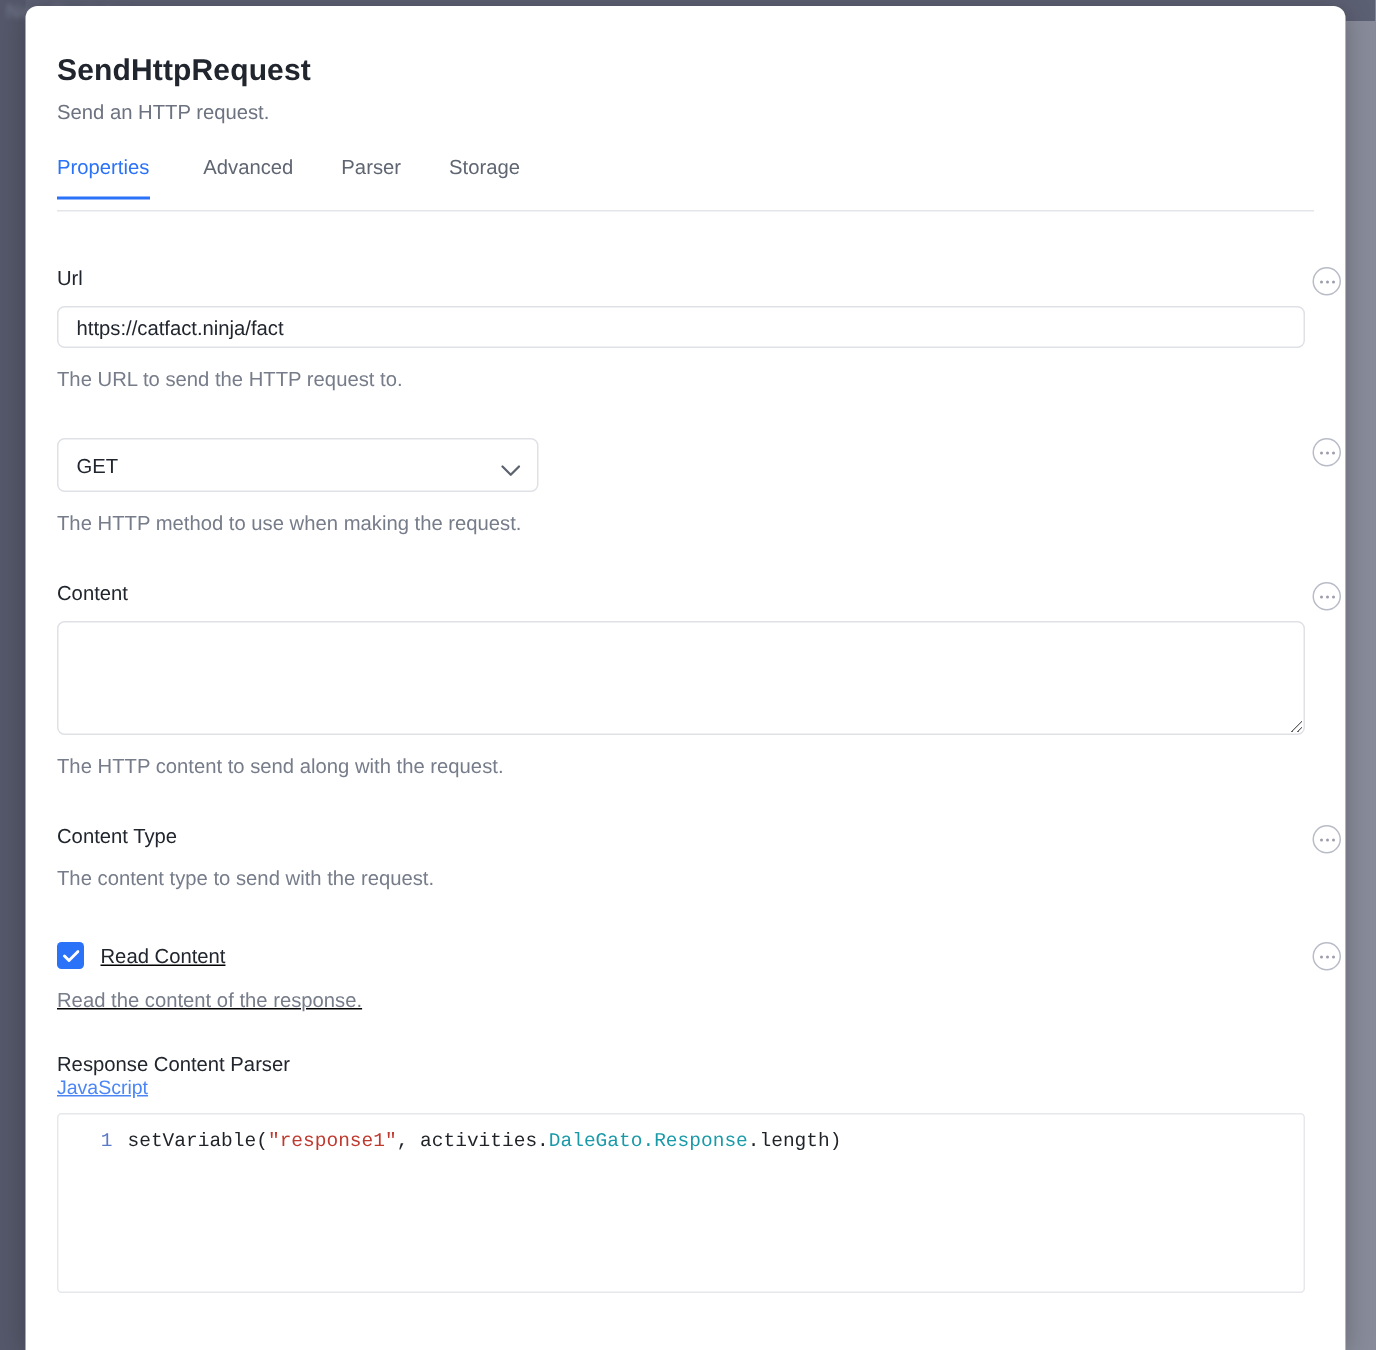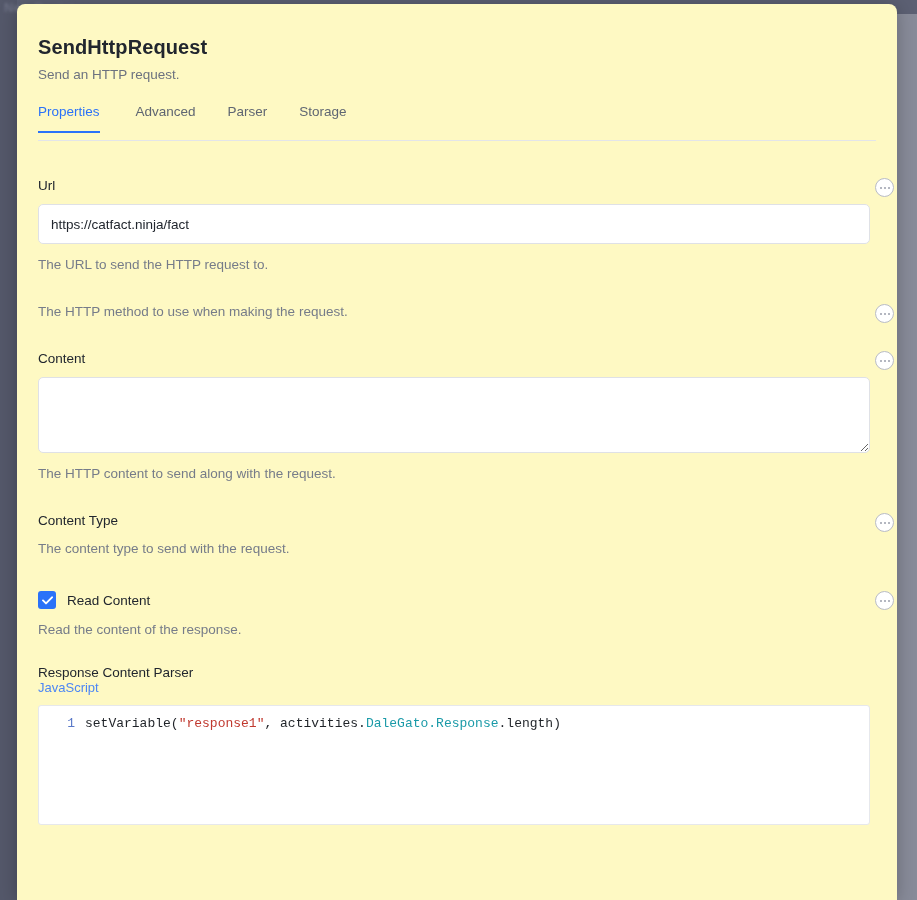--- a/index.html
+++ b/index.html
@@ -44,21 +44,21 @@
     user-select: none;
   }
 
   
   #modal {
     position: absolute;
     left: 17px;
     top: 4px;
     width: 880px;
     height: 896px;
-    background: #fef9c3;
+    background: #ffffff;
     border-radius: 8px 8px 0 0;
     box-shadow: 0 2px 18px rgba(0,0,0,.25);
     overflow: hidden;
     box-sizing: border-box;
   }
   .inner {
     position: absolute;
     left: 21px;
     top: 0;
     width: 838px;
@@ -114,21 +114,21 @@
   .hint {
     font-size: 13.5px;
     color: #767c89;
     margin-top: 13px;
   }
 
   .text-input {
     box-sizing: border-box;
     display: block;
     width: 832px;
-    height: 40px;
+    height: 28px;
     margin-top: 11px;
     padding: 0 12px;
     border: 1px solid #dfe1e6;
     border-radius: 5px;
     font-family: "Liberation Sans", sans-serif;
     font-size: 13.5px;
     color: #21262e;
     background: #fff;
     outline: none;
   }
@@ -232,20 +232,21 @@
     display: flex;
     align-items: baseline;
     justify-content: space-between;
     width: 832px;
     flex-direction: column;
   }
   .lang-link {
     font-size: 13px;
     color: #4c86f5;
     cursor: pointer;
+    text-decoration: underline;
   }
   .editor {
     box-sizing: border-box;
     width: 832px;
     height: 120px;
     margin-top: 10px;
     border: 1px solid #e6e8ec;
     border-radius: 3px;
     background: #fff;
     padding: 8px 0 0 0;
@@ -305,20 +306,30 @@
       <input class="text-input" type="text" value="https://catfact.ninja/fact" style="">
       <div class="hint">The URL to send the HTTP request to.</div>
     </div>
 
     <div class="field" style="margin-top:32px;">
       <div class="dots-btn">
         <i></i>
           <i></i>
           <i></i>
       </div>
+      <div class="select-wrap">
+        <select class="select">
+          <option>GET</option>
+        </select>
+        <span class="chev">
+          <svg width="13" height="8" viewBox="0 0 13 8">
+              <path d="M1 1l5.5 5.5L12 1" fill="none" stroke="#5c626e" stroke-width="1.5" stroke-linecap="round" stroke-linejoin="round"></path>
+            </svg>
+        </span>
+      </div>
       <div class="hint">The HTTP method to use when making the request.</div>
     </div>
 
     <div class="field" style="margin-top:32px;">
       <span class="field-label">Content</span>
       <div class="dots-btn">
         <i></i>
           <i></i>
           <i></i>
       </div>
@@ -329,21 +340,21 @@
     <div class="field" style="margin-top:32px;">
       <span class="field-label">Content Type</span>
       <div class="dots-btn">
         <i></i>
           <i></i>
           <i></i>
       </div>
       <div class="hint">The content type to send with the request.</div>
     </div>
 
-    <div class="field" style="margin-top:35px;">
+    <div class="field" style="margin-top:35px;text-decoration:underline;">
       <div class="dots-btn">
         <i></i>
           <i></i>
           <i></i>
       </div>
       <div class="check-row" style="margin-top:21px;">
         <span class="checkbox">
           <svg width="11" height="9" viewBox="0 0 11 9">
               <path d="M1 4.4L4 7.4L10 1.3" fill="none" stroke="#ffffff" stroke-width="1.9" stroke-linecap="round" stroke-linejoin="round"></path>
             </svg>

